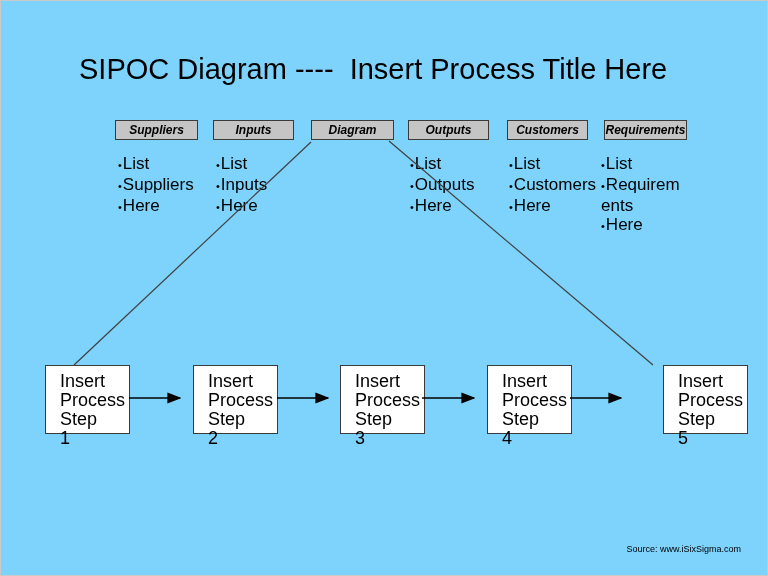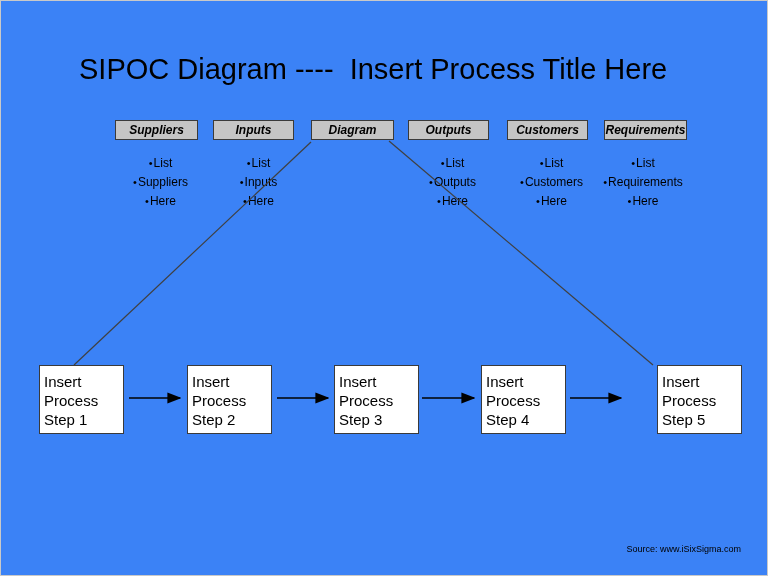--- a/index.html
+++ b/index.html
@@ -1,41 +1,41 @@
 <!DOCTYPE html>
 <html><head>
 <meta charset="utf-8">
 <style>
   html,body{margin:0;padding:0;background:#fff;}
   .canvas{
-    position:relative;width:766px;height:574px;background:#3b82f6;
+    position:relative;width:766px;height:574px;background:#7dd3fc;
     border:1px solid #c9c9c9;overflow:hidden;
     font-family:"Liberation Sans", sans-serif;color:#000;
   }
   .title{
     position:absolute;left:78px;top:52px;margin:0;
     font-size:29px;font-weight:400;letter-spacing:0px;white-space:pre;
   }
   svg.connectors{position:absolute;left:0;top:0;width:768px;height:576px;pointer-events:none;z-index:5;}
   .hdr{
     position:absolute;top:119px;height:20px;width:83px;
     background:#c5c5c5;border:1px solid #3a3a3a;box-sizing:border-box;
     display:flex;align-items:center;justify-content:center;z-index:2;
   }
   .hdr span{font-size:12px;font-weight:bold;font-style:italic;}
   .hcol0{left:114px}.hcol1{left:212px;width:81px}.hcol2{left:310px}
   .hcol3{left:407px;width:81px}.hcol4{left:506px;width:81px}.hcol5{left:603px}
-  .blist{position:absolute;top:153px;width:85px;font-size:12px;line-height:19px;z-index:2;text-align:center;}
+  .blist{position:absolute;top:153px;width:85px;font-size:17px;line-height:19px;z-index:2;}
   .lcol0{left:117px}.lcol1{left:215px}.lcol3{left:409px}.lcol4{left:508px}
   .lcol5{left:600px;width:84px;overflow-wrap:break-word;}
   .bitem::before{content:"\2022";font-size:11px;margin-right:1px;}
   .step{
     position:absolute;top:364px;width:85px;height:69px;box-sizing:border-box;
-    background:#ffffff;border:1px solid #3a3a3a;padding:6px 20px 6px 4px;
-    font-size:15px;line-height:19px;z-index:2;
+    background:#ffffff;border:1px solid #3a3a3a;padding:6px 20px 6px 14px;
+    font-size:18px;line-height:19px;z-index:2;margin-left:6px;
   }
   .scol0{left:38px}.scol1{left:186px}.scol2{left:333px}.scol3{left:480px}.scol4{left:656px}
   .source{
     position:absolute;right:26px;top:543px;font-size:9px;color:#000;text-align:center;
   }
 </style>
 </head>
 <body>
 
 <div class="canvas">

